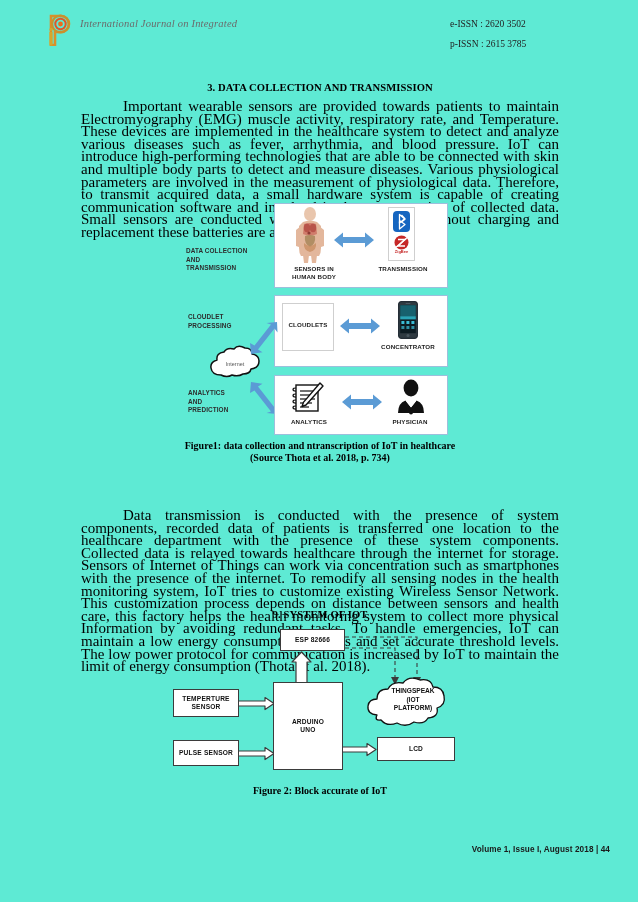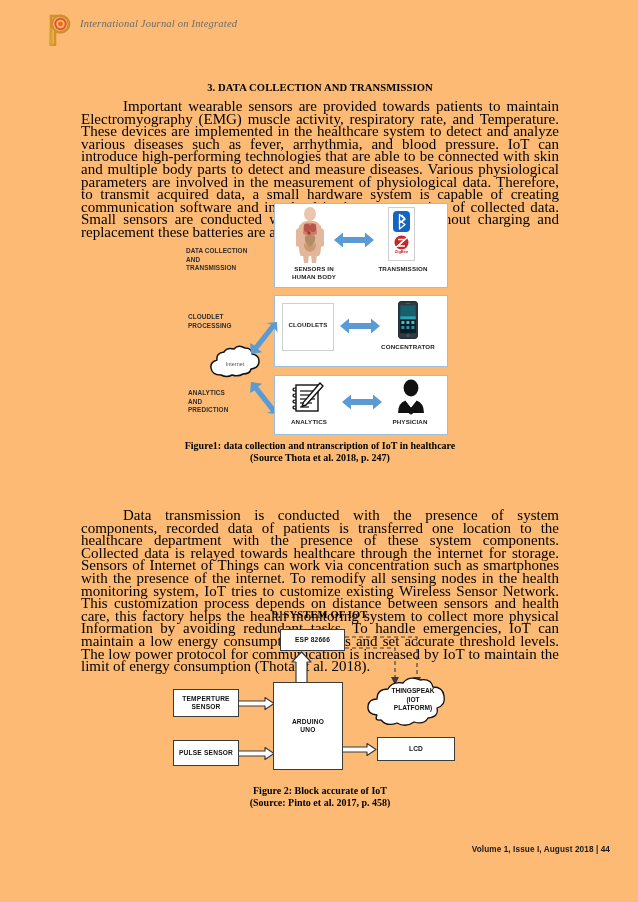--- a/index.html
+++ b/index.html
@@ -14,21 +14,21 @@
     font-family: "Liberation Serif", serif;
     color: #000;
     overflow: hidden;
   }
 
   .page {
     position: absolute;
     inset: 0;
     width: 638px;
     height: 902px;
-    background: #fdba74;
+    background: #5eead4;
   }
 
   
   .header {
     position: absolute;
     left: 0; top: 0;
     width: 638px;
     height: 62px;
   }
   .logo-wrap {
@@ -196,20 +196,24 @@
         <circle cx="16.5" cy="12" r="8.4" fill="none" stroke="#c9912f" stroke-width="2.2"></circle>
         <circle cx="16.5" cy="12" r="5.2" fill="none" stroke="#e0562a" stroke-width="2"></circle>
         <circle cx="16.5" cy="12" r="2.4" fill="#ee6a1e"></circle>
         <rect x="5.4" y="20" width="3.1" height="13.4" fill="#d6a62c"></rect>
         <circle cx="7" cy="17.4" r="1.6" fill="#d6a62c"></circle>
       </svg>
     </div>
 
     <div class="journal-name">International Journal on Integrated</div>
 
+    <div class="issn-block">
+      <div class="issn-line">e-ISSN : 2620 3502</div>
+      <div class="issn-line">p-ISSN : 2615 3785</div>
+    </div>
   </div>
 
   <div class="content">
     <h2 class="section-title">3. DATA COLLECTION AND TRANSMISSION</h2>
     <p class="para">Important wearable sensors are provided towards patients to maintain Electromyography (EMG) muscle activity, respiratory rate, and Temperature. These devices are implemented in the healthcare system to detect and analyze various diseases such as fever, arrhythmia, and blood pressure. IoT can introduce high-performing technologies that are able to be connected with skin and multiple body parts to detect and measure diseases. Various physiological parameters are involved in the measurement of physiological data. Therefore, to transmit acquired data, a small hardware system is capable of creating communication software and involved in the preprocessing of collected data. Small sensors are conducted with effective batteries, without charging and replacement these batteries are able to work continuously.</p>
   </div>
 
   <div class="fig1-wrap">
     <div class="fig1">
 
@@ -337,21 +341,21 @@
         <circle cx="25" cy="30" r="3.4" fill="#111"></circle>
         <path d="M17 28.5 v4" stroke="#111" stroke-width="1.6"></path>
         <circle cx="17" cy="33.4" r="2" fill="#111"></circle>
       </svg>
       <div class="f1-cap" style="left:190px; top:215px; width:68px;">PHYSICIAN</div>
     </div>
   </div>
 
   <div class="fig-caption" style="top:440px;">
     <div>Figure1: data collection and ntranscription of IoT in healthcare</div>
-    <div>(Source Thota et al. 2018, p. 247)</div>
+    <div>(Source Thota et al. 2018, p. 734)</div>
   </div>
 
   <div class="content" style="top:502px;">
     <p class="para">Data transmission is conducted with the presence of system components, recorded data of patients is transferred one location to the healthcare department with the presence of these system components. Collected data is relayed towards healthcare through the internet for storage. Sensors of Internet of Things can work via concentration such as smartphones with the presence of the internet. To remodify all sensing nodes in the health monitoring system, IoT tries to customize existing Wireless Sensor Network. This customization process depends on distance between sensors and health care, this factory helps the health monitoring system to collect more physical Information by avoiding redundant tasks. To handle emergencies, IoT can maintain a low energy consumption process and set accurate threshold levels. The low power protocol for communication is increased by IoT to maintain the limit of energy consumption (Thota et al. 2018).</p>
   </div>
 
   <div class="content" style="top:597px;">
     <h2 class="section-title">9. SYSTEM OF IOT</h2>
   </div>
 
@@ -399,18 +403,17 @@
         <div>(IOT</div>
         <div>PLATFORM)</div>
       </div>
 
       <div class="f2-box" style="left:222px; top:110px; width:78px; height:24px;">LCD</div>
     </div>
   </div>
 
   <div class="fig-caption" style="top:785px;">
     <div>Figure 2: Block accurate of IoT</div>
-    <div>(Source: Pinto et al. 2017, p. 458)</div>
   </div>
 
   <div class="footer">Volume 1, Issue I, August 2018 | 44</div>
 
 </div>
 
 </body></html>

